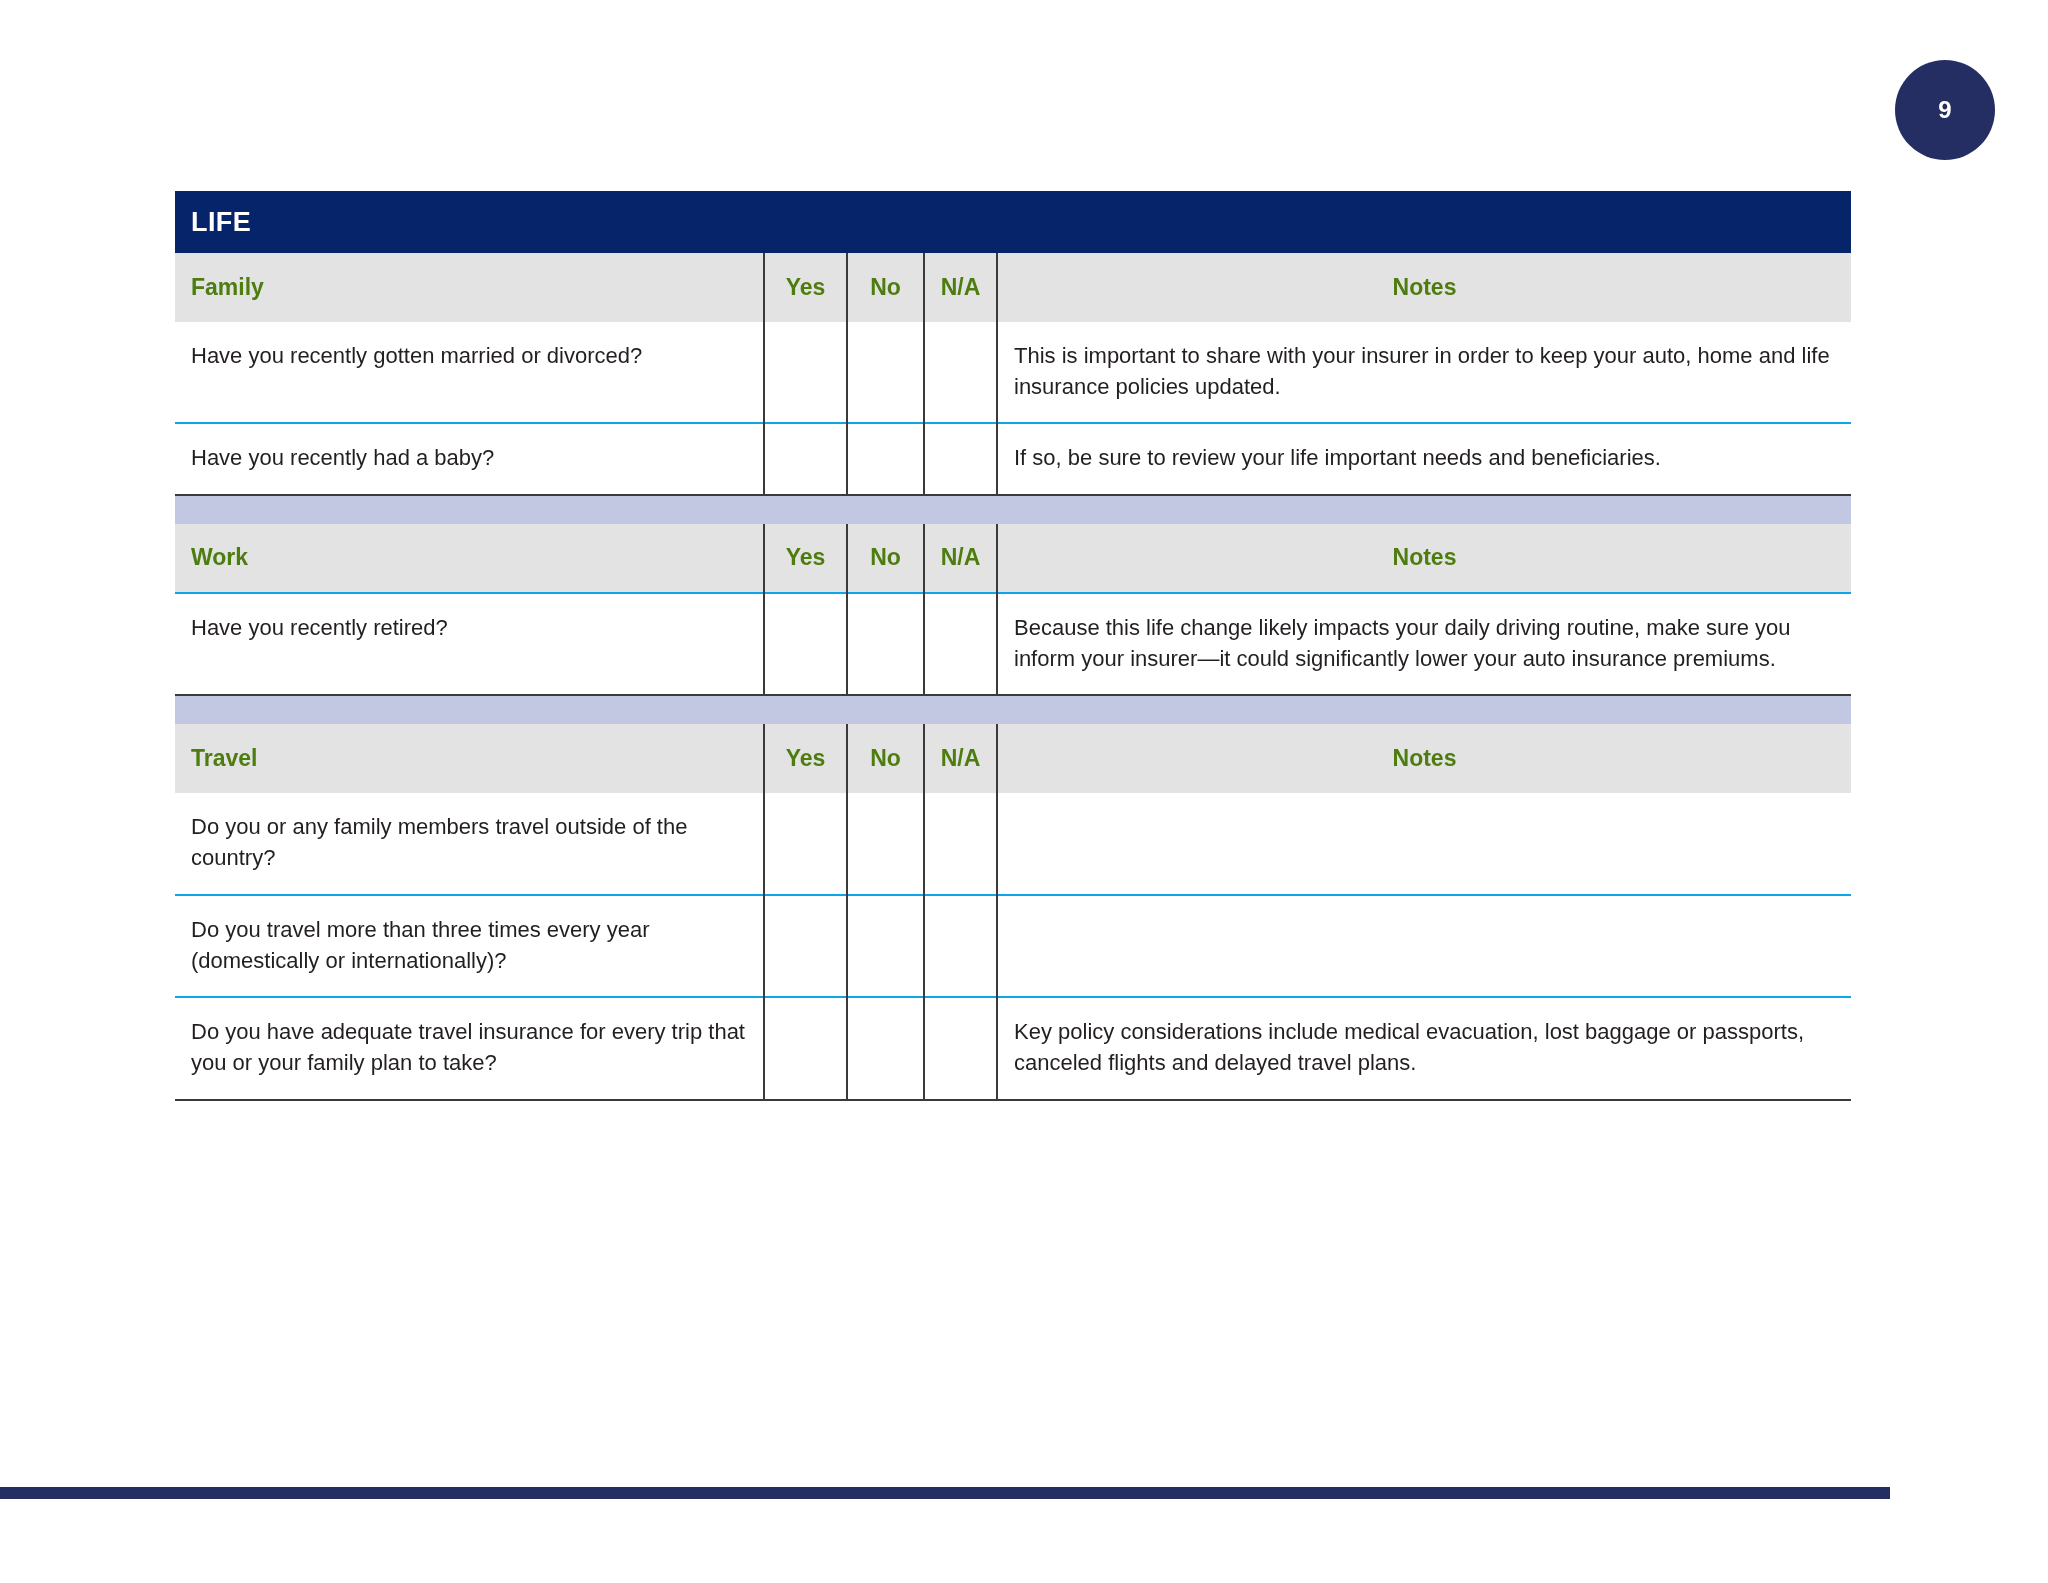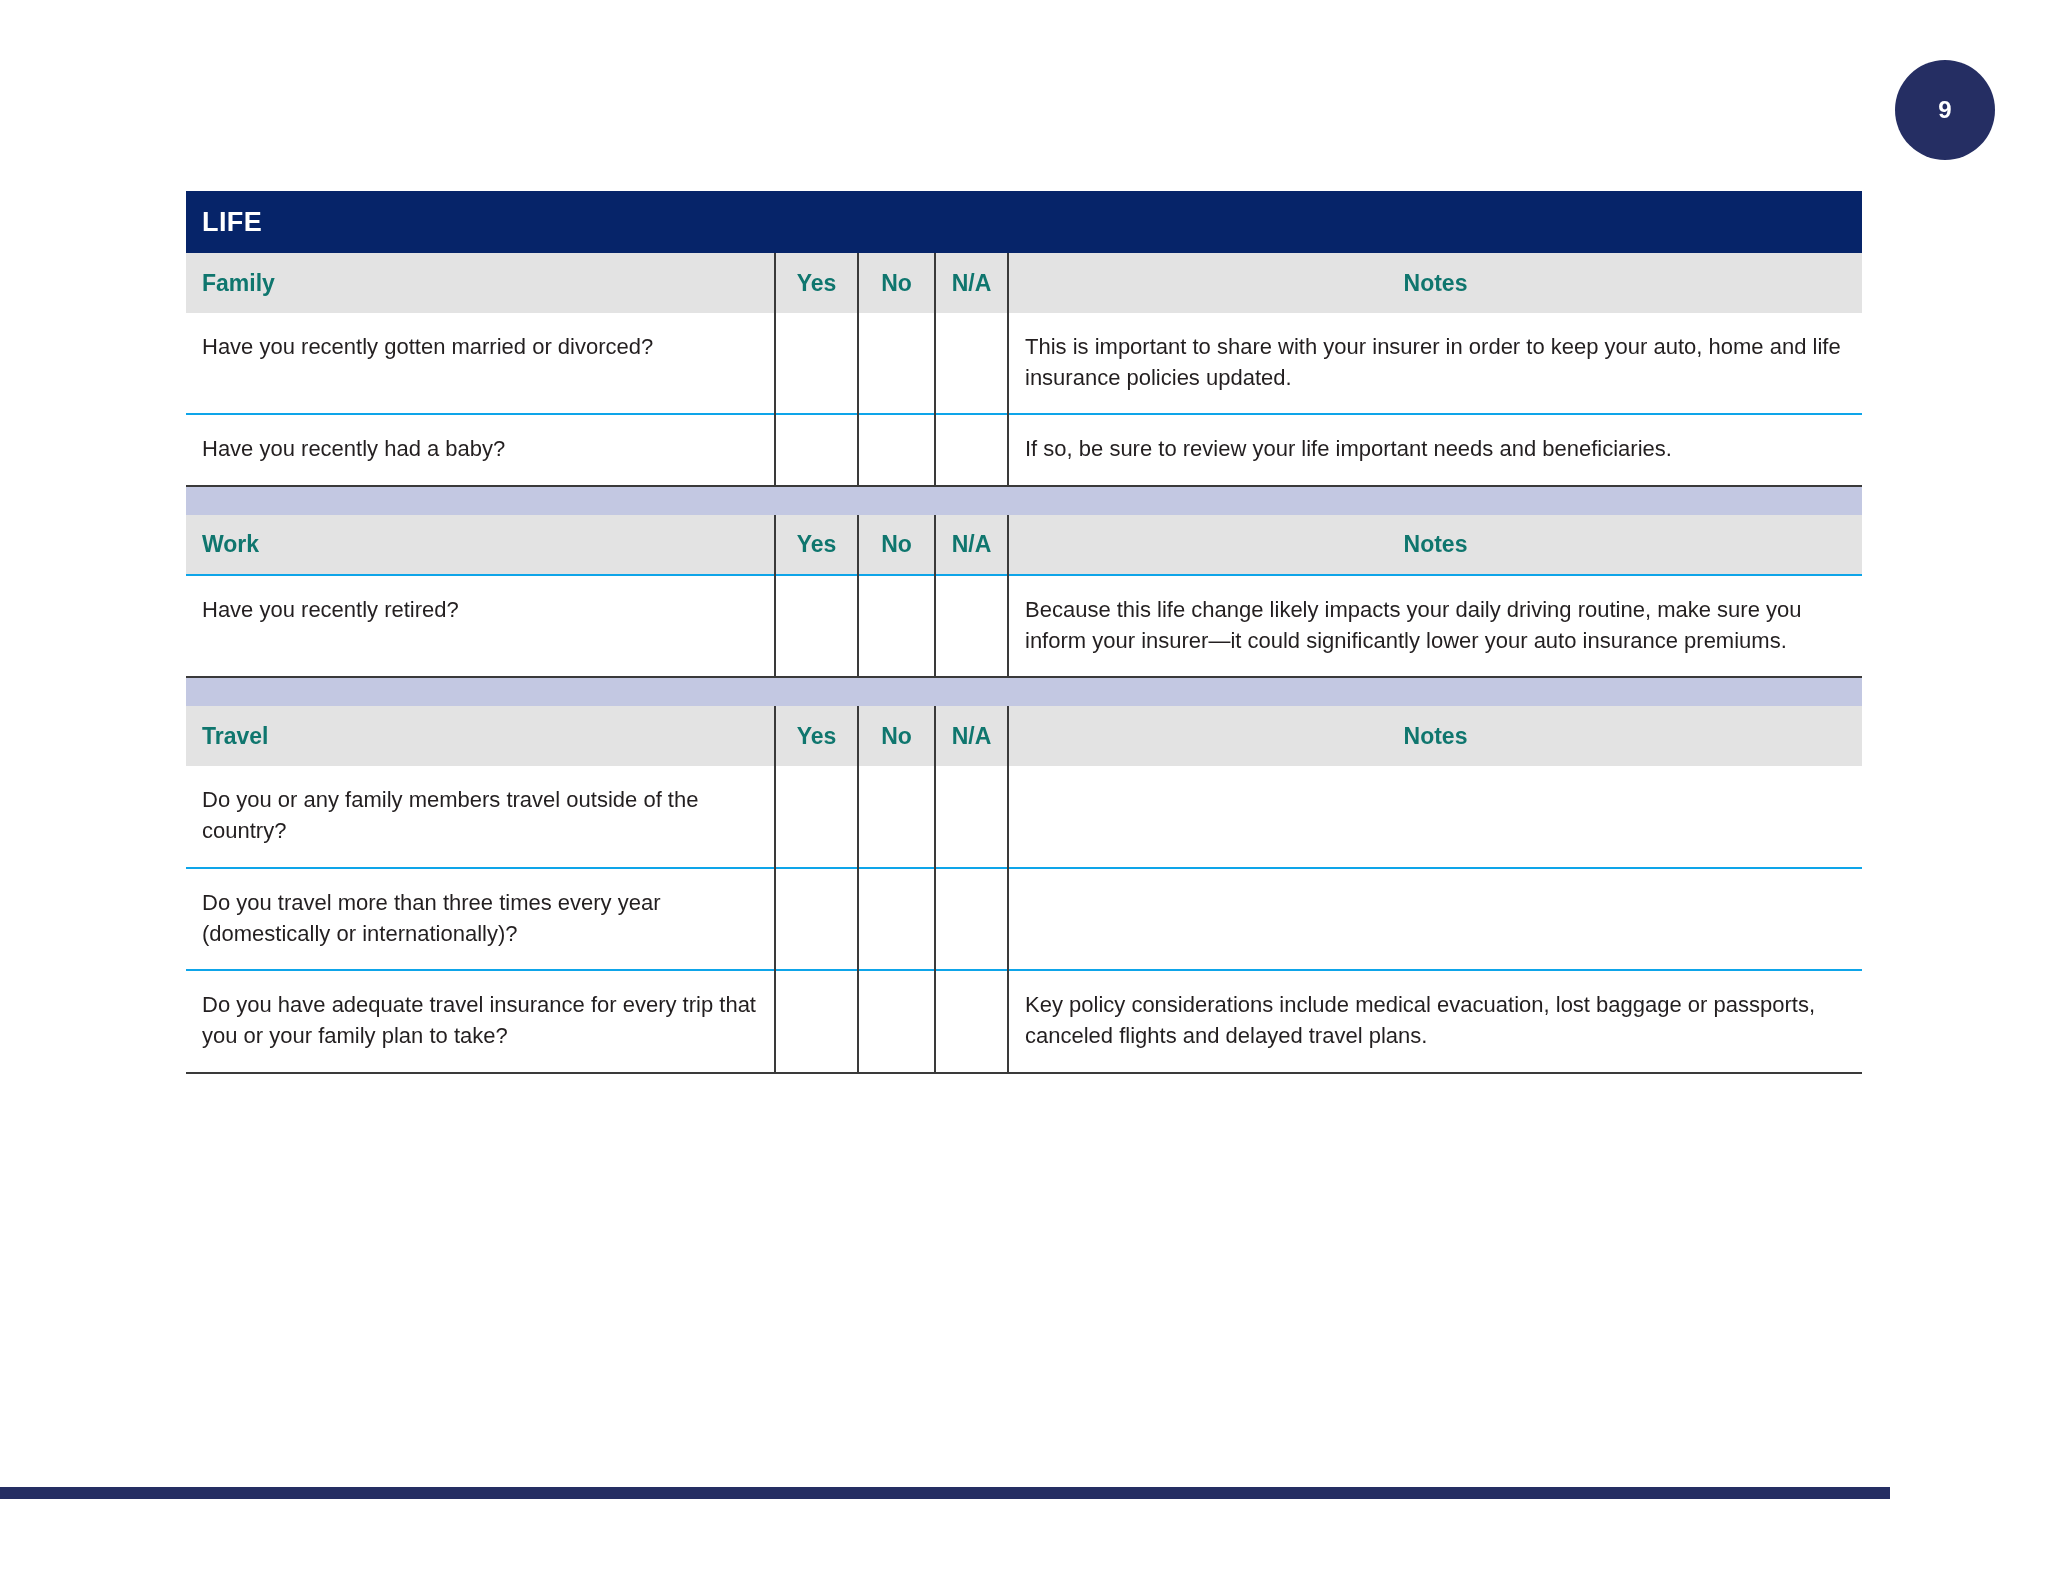--- a/index.html
+++ b/index.html
@@ -32,21 +32,21 @@
   .page-badge-num {
     color: #ffffff;
     font-size: 24px;
     font-weight: bold;
     line-height: 1;
   }
 
   
   .checklist {
     position: absolute;
-    left: 186px;
+    left: 175px;
     top: 191px;
     width: 1676px;
   }
 
   .band-title {
     background: #062469;
     height: 62px;
     display: flex;
     align-items: center;
     padding-left: 16px;
@@ -66,24 +66,24 @@
   }
 
   col.c-q  { width: 589px; }
   col.c-y  { width: 83px;  }
   col.c-n  { width: 77px;  }
   col.c-na { width: 73px;  }
   col.c-no { width: 854px; }
 
   tr.head-row > th {
     background: #e3e3e3;
-    height: 60px;
+    height: 69px;
     font-size: 23px;
     font-weight: bold;
-    color: #0f766e;
+    color: #4d7c0f;
     padding: 0 16px;
     box-sizing: border-box;
     border-left: 2px solid #3a3a3a;
     vertical-align: middle;
   }
   tr.head-row > th.q-head {
     text-align: left;
     border-left: none;
   }
   tr.head-row > th.ctr-head {

